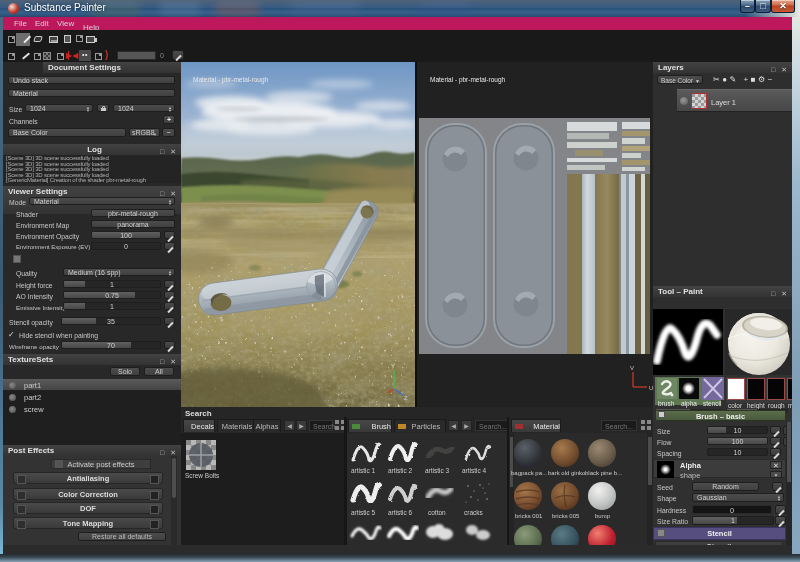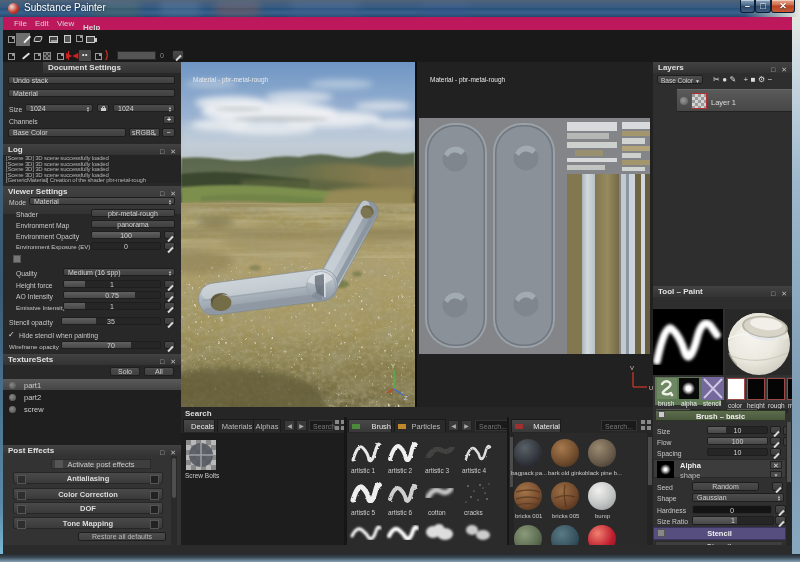--- a/index.html
+++ b/index.html
@@ -73,21 +73,21 @@
         <span>□</span>
       </div>
     <div class="cbtn" id="bclose">
         <span>✕</span>
       </div>
   </div>
   <div class="abs" id="menubar">
     <span style="position:absolute;left:11px;top:2px;">File</span>
     <span style="position:absolute;left:32px;top:2px;">Edit</span>
     <span style="position:absolute;left:54px;top:2px;">View</span>
-    <span style="position:absolute;left:80px;top:6px;font-weight:bold;">Help</span>
+    <span style="position:absolute;left:80px;top:6px;">Help</span>
   </div>
   <div class="abs" id="toolarea">
     <div class="ti" style="left:5px;top:6px;"></div>
     <div style="position:absolute;left:13px;top:3px;width:14px;height:13px;background:#6e6e6e;"></div>
     <div style="position:absolute;left:16px;top:5px;width:9px;height:1.5px;background:#f0f0f0;transform:rotate(-45deg) translateY(5px);"></div>
     <div style="position:absolute;left:31px;top:6px;width:8px;height:6px;border:1px solid #ccc;border-radius:2px;transform:skewX(-18deg);background:#333;"></div>
     <div style="position:absolute;left:46px;top:6px;width:9px;height:7px;border:1px solid #ccc;background:#444;">
         <span style="position:absolute;left:1px;top:3px;width:6px;height:2px;background:#999;"></span>
       </div>
     <div style="position:absolute;left:61px;top:5px;width:7px;height:8px;border:1px solid #ccc;background:#555;"></div>
@@ -121,21 +121,21 @@
       <span style="position:absolute;left:3px;top:3px;width:5px;height:3px;background:#ccc;"></span>
       <span style="position:absolute;left:4px;top:1px;width:3px;height:3px;border:1px solid #ccc;border-bottom:none;border-radius:2px 2px 0 0;"></span>
     </div>
     <div class="fld" style="left:110px;top:42px;width:62px;height:8px;">1024<span class="ddarrow">▲<br>▼</span></div>
     <div class="lbl" style="left:6px;top:55px;">Channels</div>
     <div class="fld" style="left:160px;top:53px;width:12px;height:9px;text-align:center;padding-left:0;color:#eee;font-weight:bold;">+</div>
     <div class="fld" style="left:5px;top:66px;width:118px;height:9px;">Base Color</div>
     <div class="fld" style="left:126px;top:66px;width:31px;height:9px;padding-left:2px;">sRGB8<span class="ddarrow" style="line-height:9px;">▼</span></div>
     <div class="fld" style="left:159px;top:66px;width:13px;height:9px;text-align:center;padding-left:0;color:#eee;">−</div>
 
-    <div class="phead" style="top:82px;height:11px;">Log<span class="pic">□ ✕</span></div>
+    <div class="phead" style="top:82px;height:11px;text-align:center;">Log<span class="pic">□ ✕</span></div>
     <div style="position:absolute;left:0;top:93px;width:178px;height:28px;background:#242424;color:#b0b0b0;font-size:6px;line-height:5.6px;padding:1px 0 0 3px;letter-spacing:-0.2px;white-space:nowrap;overflow:hidden;">
       [Scene 3D] 3D scene successfully loaded<br>
       [Scene 3D] 3D scene successfully loaded<br>
       [Scene 3D] 3D scene successfully loaded<br>
       [Scene 3D] 3D scene successfully loaded<br>
       [GenericMaterial] Creation of the shader pbr-metal-rough
     </div>
 
     <div class="phead" style="top:124px;height:28px;">Viewer Settings<span class="pic">□ ✕</span></div>
     <div class="lbl" style="left:6px;top:136px;">Mode</div>

